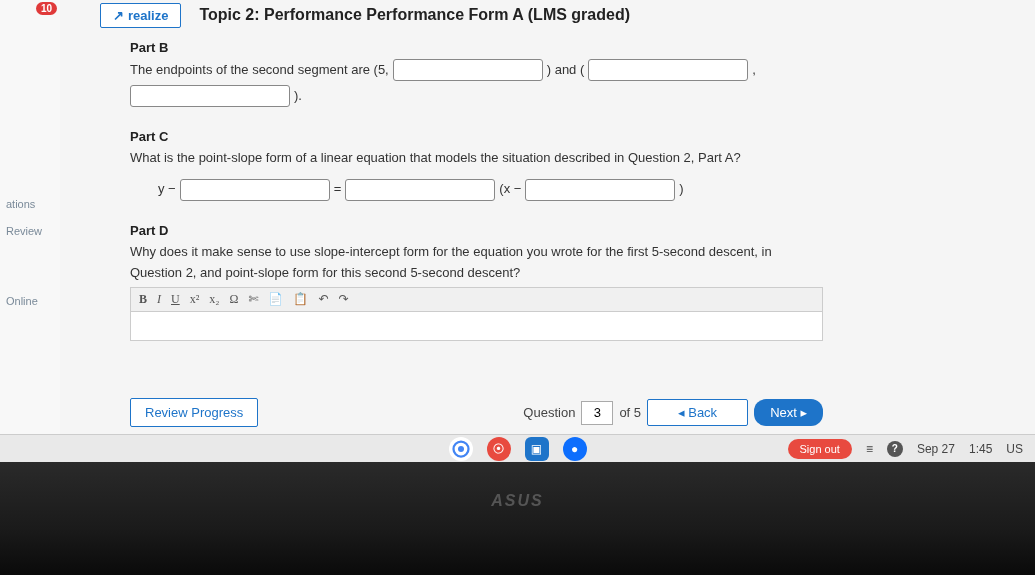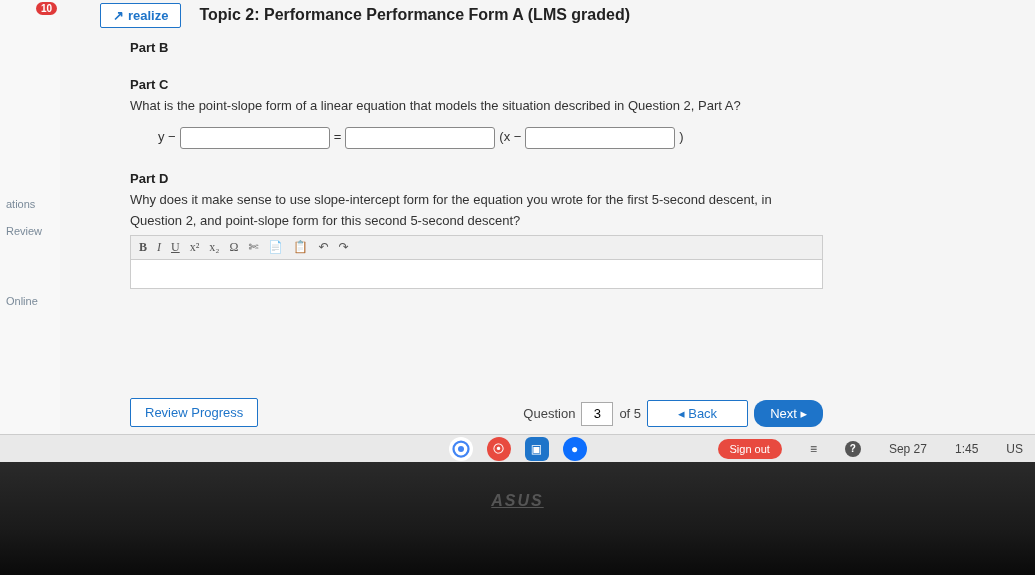--- a/index.html
+++ b/index.html
@@ -118,21 +118,21 @@
     border: 1px solid #ccc;
     height: 30px;
     background: #fff;
   }
   .footer-bar {
     position: absolute;
     left: 130px;
     right: 20px;
     top: 398px;
     display: flex;
-    align-items: flex-end;
+    align-items: center;
     justify-content: space-between;
   }
   .review-btn {
     border: 1px solid #1e74c9;
     color: #1e74c9;
     background: #fff;
     padding: 6px 14px;
     font-size: 13px;
     border-radius: 2px;
   }
@@ -192,21 +192,21 @@
     display: flex;
     align-items: center;
     justify-content: center;
     font-size: 12px;
   }
   .taskbar-right {
     position: absolute;
     right: 12px;
     display: flex;
     align-items: center;
-    gap: 28px;
+    gap: 14px;
     font-size: 12px;
     color: #444;
   }
   .signout-btn {
     background: #e84a3f;
     color: #fff;
     border-radius: 14px;
     padding: 4px 12px;
     font-size: 11px;
   }
@@ -221,21 +221,20 @@
   .laptop-logo {
     position: absolute;
     left: 50%;
     top: 30px;
     transform: translateX(-50%);
     color: #555;
     font-size: 16px;
     font-style: italic;
     letter-spacing: 2px;
     font-weight: bold;
-    text-decoration: underline;
   }
   .help-circle {
     width: 16px;
     height: 16px;
     background: #555;
     color: #fff;
     border-radius: 50%;
     display: inline-flex;
     align-items: center;
     justify-content: center;
@@ -259,20 +258,29 @@
       <span>↗</span>
       <span>realize</span>
     </button>
     <div class="topic-title">Topic 2: Performance Performance Form A (LMS graded)</div>
   </div>
 
   <div class="content">
 
     <div class="section">
       <div class="part-title">Part B</div>
+      <div class="part-text">
+        <span>The endpoints of the second segment are (5,</span>
+        <input class="blank-input blank-sm" style="">
+        <span>) and (</span>
+        <input class="blank-input blank-md" style="">
+        <span>,</span>
+        <input class="blank-input blank-md" style="">
+        <span>).</span>
+      </div>
     </div>
 
     <div class="section">
       <div class="part-title">Part C</div>
       <div class="part-text" style="margin-bottom:10px">What is the point-slope form of a linear equation that models the situation described in Question 2, Part A?</div>
       <div class="part-text" style="margin-left:28px">
         <span>y −</span>
         <input class="blank-input blank-sm" style="">
         <span>=</span>
         <input class="blank-input blank-sm" style="">

